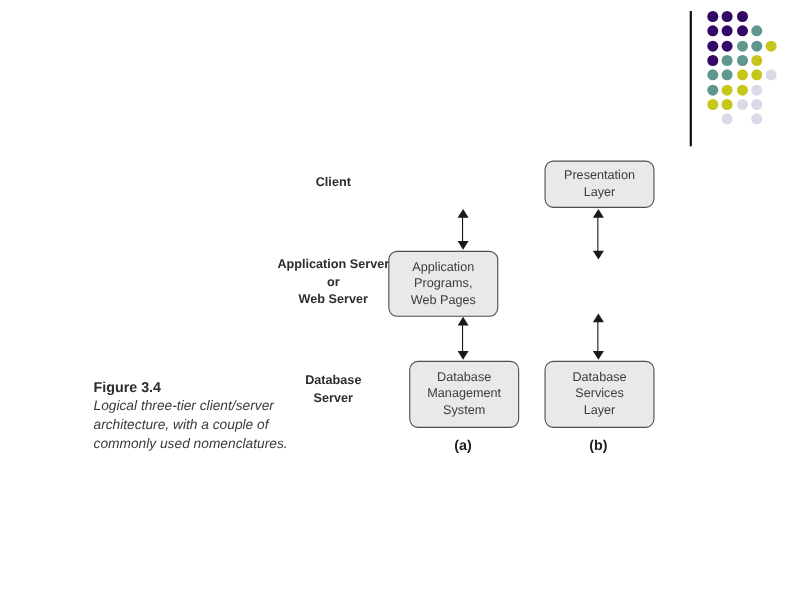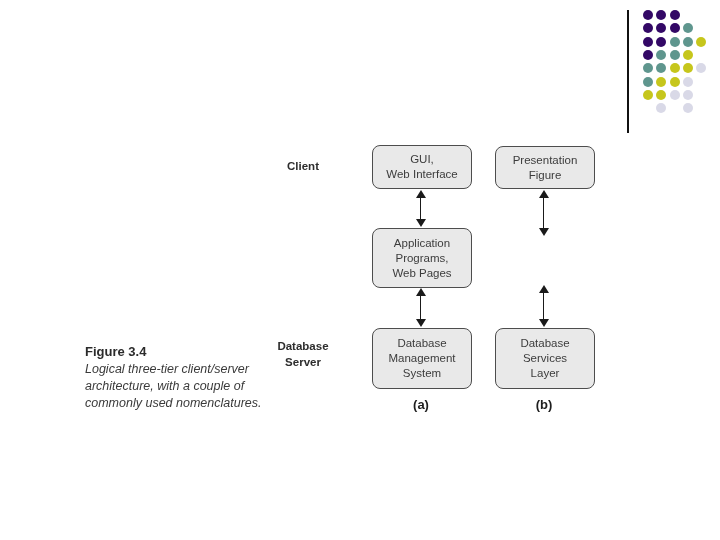--- a/index.html
+++ b/index.html
@@ -9,21 +9,21 @@
   
   .deco-line { position:absolute; left:627px; top:10px; width:2px; height:123px; background:#111111; }
   .dot-grid { position:absolute; left:643px; top:10px; width:70px; height:110px; }
   .dot { position:absolute; width:10px; height:10px; border-radius:50%; }
 
   
   .box { position:absolute; background:#e9e9e9; border:1.3px solid #4d4d4d; border-radius:8px;
          display:flex; align-items:center; justify-content:center; text-align:center;
          white-space:pre-line; font-size:11.5px; line-height:15px; color:#3c3c3c; }
   .box-a1 { left:372px; top:145px; width:98px; height:42px; }
-  .box-a2 { left:372px; top:228px; width:98px; height:58px;text-align:center; }
+  .box-a2 { left:353px; top:228px; width:98px; height:58px;text-align:center; }
   .box-a3 { left:372px; top:328px; width:98px; height:59px; }
   .box-b1 { left:495px; top:146px; width:98px; height:41px; }
   .box-b2 { left:495px; top:238px; width:98px; height:46px; }
   .box-b3 { left:495px; top:328px; width:98px; height:59px; }
 
   
   .tier-label { position:absolute; font-weight:bold; font-size:11.5px; line-height:15.5px;
                 color:#2d2d2d; text-align:center; white-space:pre-line; }
   .tier-1 { left:243px; top:159px; width:120px; }
   .tier-2 { left:238px; top:234px; width:130px; }
@@ -86,34 +86,35 @@
       <div class="dot" style="left: 39.9px; top: 66.5px; background: rgb(217, 217, 231);"></div>
       <div class="dot" style="left: 0px; top: 79.8px; background: rgb(198, 198, 28);"></div>
       <div class="dot" style="left: 13.3px; top: 79.8px; background: rgb(198, 198, 28);"></div>
       <div class="dot" style="left: 26.6px; top: 79.8px; background: rgb(217, 217, 231);"></div>
       <div class="dot" style="left: 39.9px; top: 79.8px; background: rgb(217, 217, 231);"></div>
       <div class="dot" style="left: 13.3px; top: 93.1px; background: rgb(217, 217, 231);"></div>
       <div class="dot" style="left: 39.9px; top: 93.1px; background: rgb(217, 217, 231);"></div>
     </div>
 
   <div class="tier-label tier-1">Client</div>
+  <div class="tier-label tier-2">Application Server
+or
+Web Server</div>
   <div class="tier-label tier-3">Database
 Server</div>
 
-  <div class="box box-a1">GUI,
-Web Interface</div>
   <div class="box box-a2">Application
 Programs,
 Web Pages</div>
   <div class="box box-a3">Database
 Management
 System</div>
 
   <div class="box box-b1">Presentation
-Figure</div>
+Layer</div>
   <div class="box box-b3">Database
 Services
 Layer</div>
 
   <div class="varrow arrow-a1">
       <div class="shaft"></div>
     </div>
   <div class="varrow arrow-b1">
       <div class="shaft"></div>
     </div>

